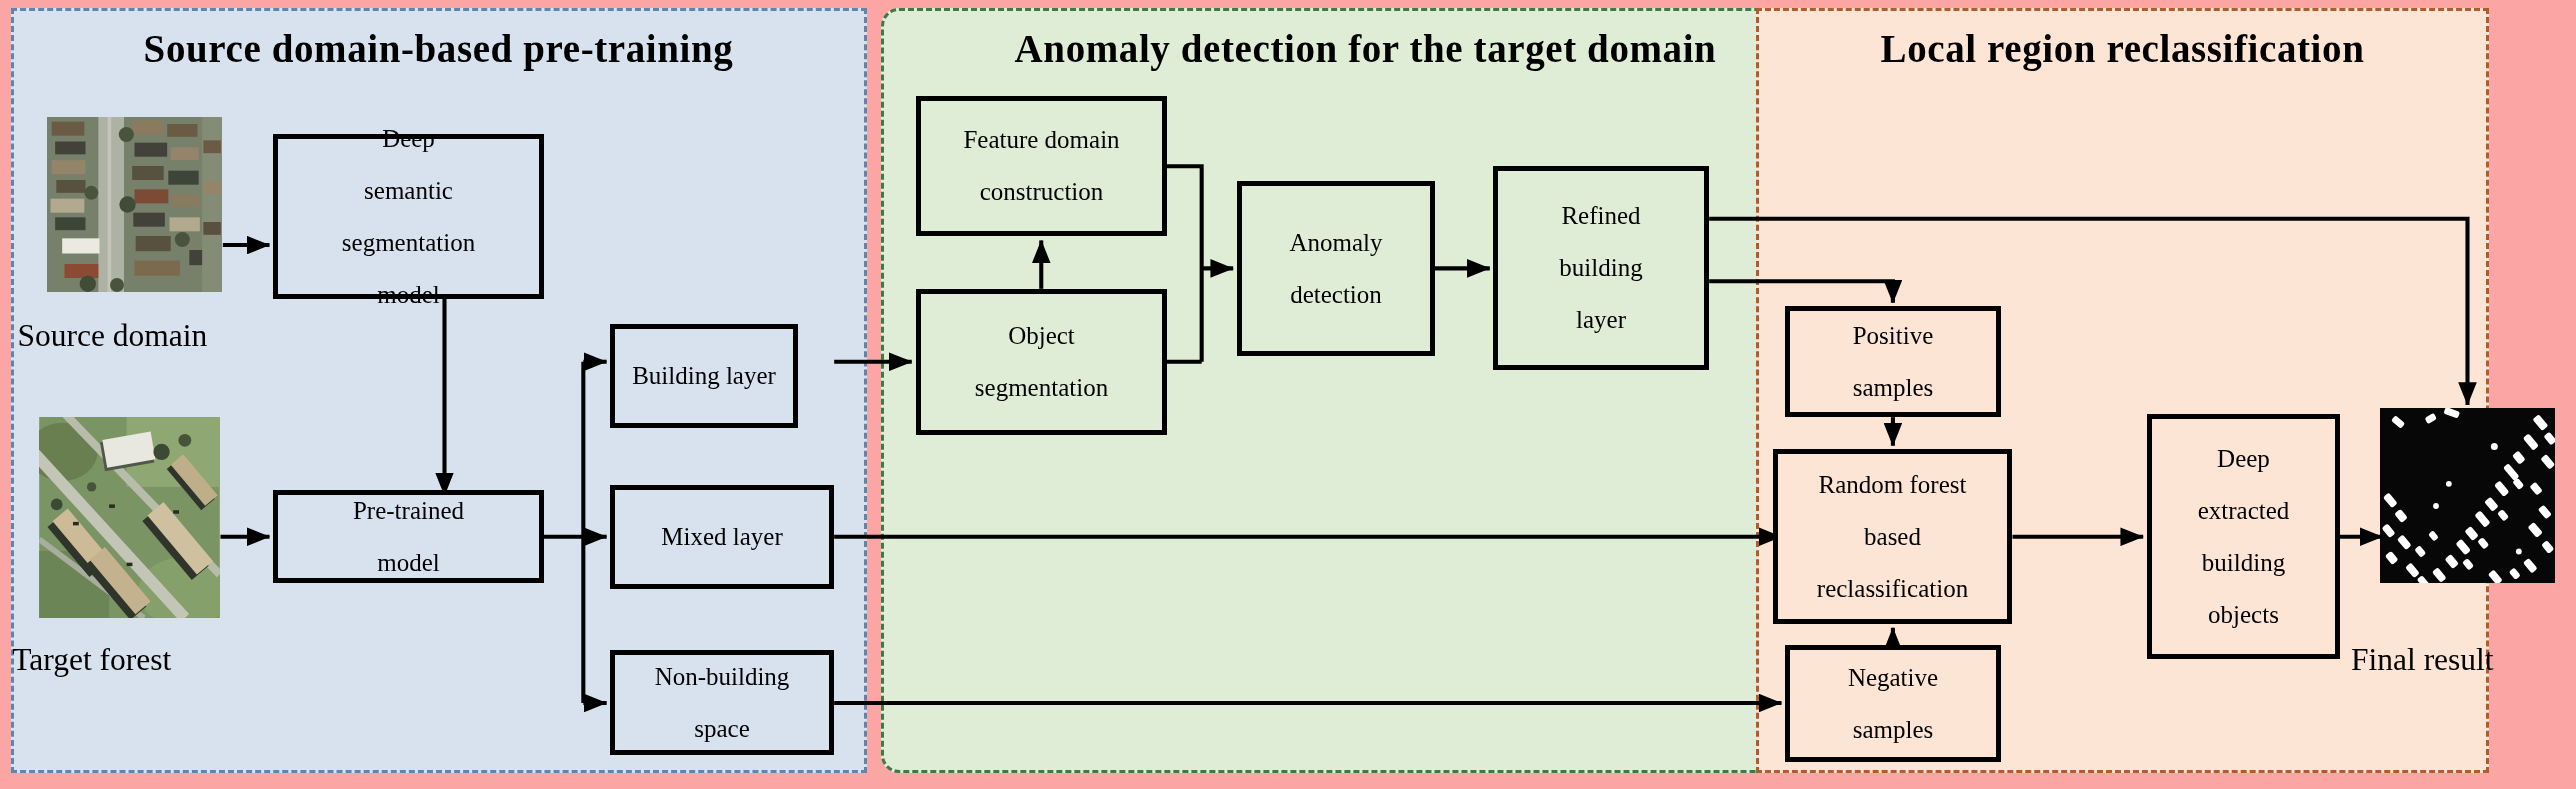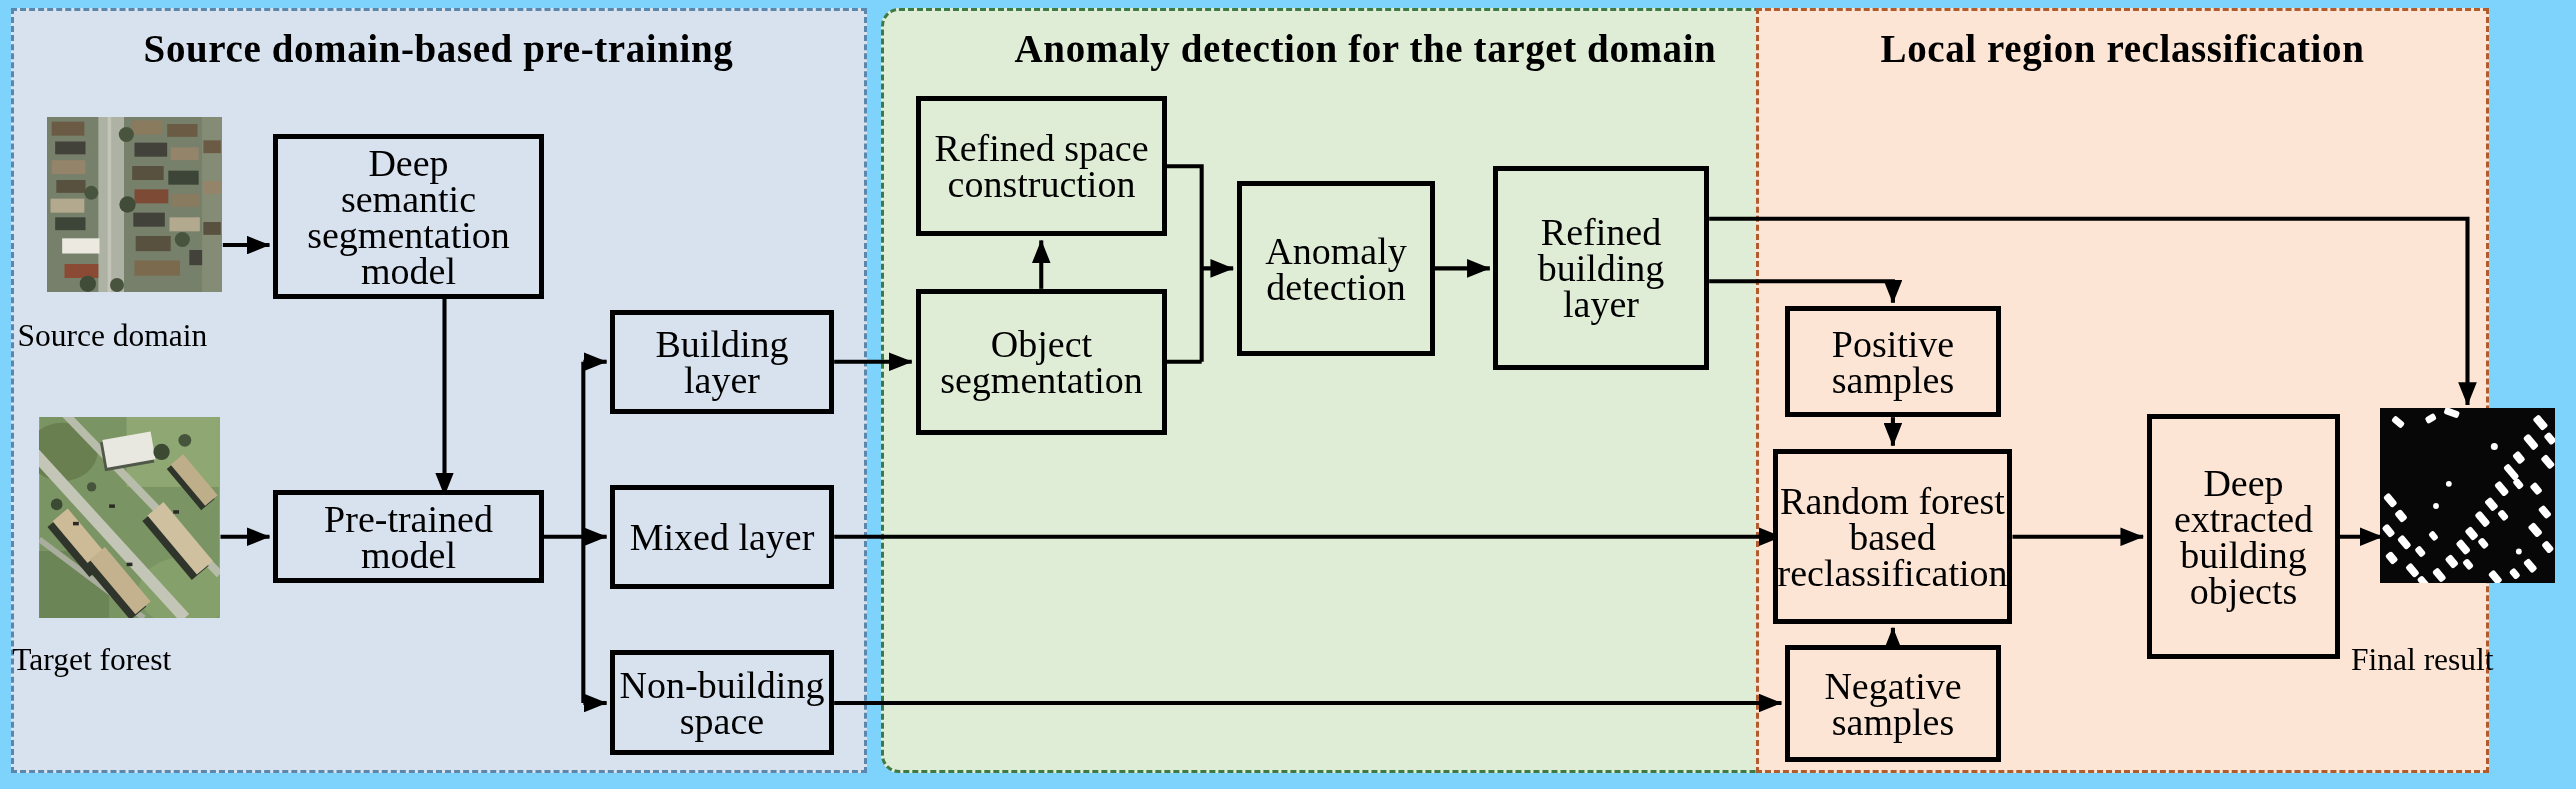--- a/index.html
+++ b/index.html
@@ -1,19 +1,19 @@
 <!DOCTYPE html>
 <html style="font-size:9.3px"><head>
 <meta charset="utf-8">
 <style>
   html,body{margin:0;padding:0;background:#ffffff;}
   #canvas{
     position:relative;
     width:2576px;height:790px;
-    background:#7dd3fc;
+    background:#fca5a5;
     font-family:"Liberation Serif","DejaVu Serif",serif;
     color:#000;
     overflow:hidden;
   }
   .panel{
     position:absolute;
     box-sizing:border-box;
     border:3.5px dashed #000;
     top:8.2px;height:765px;
   }
@@ -29,22 +29,22 @@
   .p2{left:881px;width:969px;background:#dfecd6;border-color:#3e7a44;border-radius:18px;}
   .p3{left:1756px;width:733px;background:#fce5d4;border-color:#b05c2c;}
   .box{
     position:absolute;
     box-sizing:border-box;
     border:5.3px solid #000;
     display:flex;
     align-items:center;
     justify-content:center;
     text-align:center;
-    font-size:38px;
-    line-height:36px;
+    font-size:25px;
+    line-height:52px;
     white-space:pre-line;
   }
   .box.on-blue{background:#d8e2ef;}
   .box.on-green{background:#dfecd6;}
   .box.on-peach{background:#fce5d4;}
   .caption{
     position:absolute;
     width:233px;
     text-align:left;
     font-size:31.5px;
@@ -222,26 +222,26 @@
       <line x1="4010" y1="920" x2="4084" y2="920" marker-end="url(#ah)"></line>
     </g>
   </svg>
 
   <div class="box on-blue" style="left:273px;top:134px;width:271px;height:165px">Deep
 semantic
 segmentation
 model</div>
   <div class="box on-blue" style="left:273px;top:490px;width:271px;height:93px">Pre-trained
 model</div>
-  <div class="box on-blue" style="left:610px;top:310px;width:224px;height:104px">Building layer</div>
+  <div class="box on-blue" style="left:610px;top:324px;width:188px;height:104px">Building layer</div>
   <div class="box on-blue" style="left:610px;top:485px;width:224px;height:104px">Mixed layer</div>
   <div class="box on-blue" style="left:610px;top:650px;width:224px;height:105px">Non-building
 space</div>
 
-  <div class="box on-green" style="left:916px;top:96px;width:251px;height:140px">Refined space
+  <div class="box on-green" style="left:916px;top:96px;width:251px;height:140px">Feature domain
 construction</div>
   <div class="box on-green" style="left:916px;top:289px;width:251px;height:146px">Object
 segmentation</div>
   <div class="box on-green" style="left:1237px;top:181px;width:198px;height:175px">Anomaly
 detection</div>
   <div class="box on-green" style="left:1493px;top:166px;width:216px;height:204px">Refined
 building
 layer</div>
 
   <div class="box on-peach" style="left:1785px;top:306px;width:216px;height:111px">Positive

